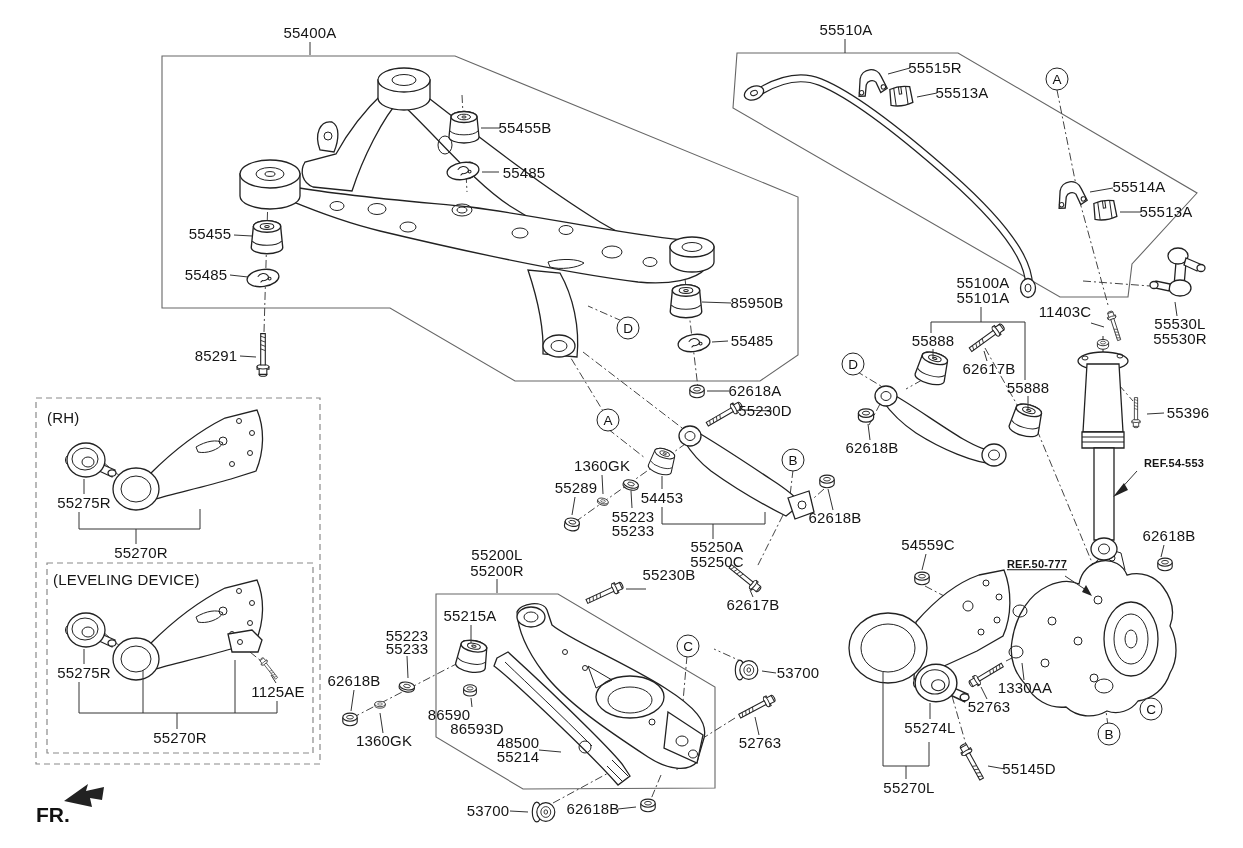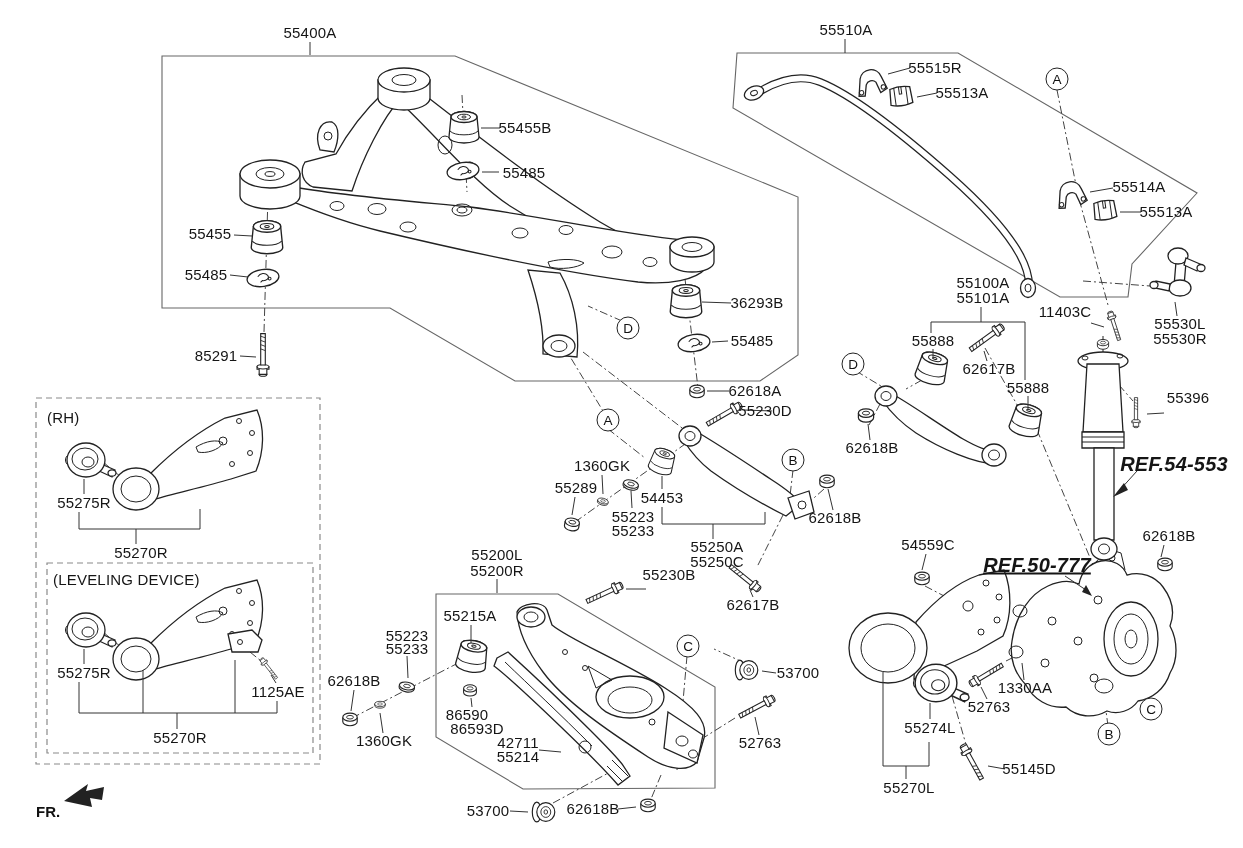--- a/index.html
+++ b/index.html
@@ -11,26 +11,26 @@
   .box{fill:none;stroke:#666;stroke-width:1.1;}
   .dashbox{fill:none;stroke:#8a8a8a;stroke-width:1.2;stroke-dasharray:6 4;}
   .leader{fill:none;stroke:#333;stroke-width:1;}
   .axis{fill:none;stroke:#444;stroke-width:1;stroke-dasharray:8 3 2 3;}
   .tubeO{fill:none;stroke:#222;stroke-width:8;stroke-linecap:round;}
   .tubeI{fill:none;stroke:#fff;stroke-width:5.6;stroke-linecap:round;}
   .arrowhead{fill:#222;stroke:none;}
   .lbl{position:absolute;transform:translate(-50%,-50%);font-size:15px;line-height:1.05;
        color:#151515;white-space:nowrap;letter-spacing:.2px;}
   .la{transform:translate(0,-50%);}
-  .b{font-weight:700;font-size:20px;font-style:italic;}
+  .b{font-weight:700;font-size:11px;}
   .u{text-decoration:underline;}
   .callout{position:absolute;width:21px;height:21px;border:1.4px solid #222;border-radius:50%;
        background:#fff;display:flex;align-items:center;justify-content:center;
        font-size:13.5px;color:#111;transform:translate(-50%,-50%);}
-  .fr{position:absolute;left:36px;top:803px;font-size:15px;font-weight:700;color:#111;}
+  .fr{position:absolute;left:36px;top:803px;font-size:21px;font-weight:700;color:#111;}
 </style>
 </head>
 <body>
 
 <div id="stage">
 
 <svg id="art" width="1243" height="848" viewBox="0 0 1243 848">
   <defs>
     <g id="g-bush">
       <path class="pw" d="M-13,-11 A13,5.5 0 0 1 13,-11 L15,9 A15,6 0 0 1 -15,9 Z"></path>
@@ -389,36 +389,36 @@
 
 <div class="lbl" style="left:310px;top:33px">55400A</div>
 <div class="lbl" style="left:846px;top:30px">55510A</div>
 <div class="lbl" style="left:935px;top:68px">55515R</div>
 <div class="lbl" style="left:962px;top:93px">55513A</div>
 <div class="lbl" style="left:525px;top:128px">55455B</div>
 <div class="lbl" style="left:524px;top:173px">55485</div>
 <div class="lbl" style="left:210px;top:234px">55455</div>
 <div class="lbl" style="left:206px;top:275px">55485</div>
 <div class="lbl" style="left:216px;top:356px">85291</div>
-<div class="lbl" style="left:757px;top:303px">36293B</div>
+<div class="lbl" style="left:757px;top:303px">85950B</div>
 <div class="lbl" style="left:752px;top:341px">55485</div>
 <div class="lbl" style="left:755px;top:391px">62618A</div>
 <div class="lbl" style="left:765px;top:411px">55230D</div>
 <div class="lbl" style="left:1139px;top:187px">55514A</div>
 <div class="lbl" style="left:1166px;top:212px">55513A</div>
 <div class="lbl" style="left:1065px;top:312px">11403C</div>
 <div class="lbl" style="left:1180px;top:324px">55530L</div>
 <div class="lbl" style="left:1180px;top:339px">55530R</div>
 <div class="lbl" style="left:983px;top:283px">55100A</div>
 <div class="lbl" style="left:983px;top:298px">55101A</div>
 <div class="lbl" style="left:933px;top:341px">55888</div>
 <div class="lbl" style="left:989px;top:369px">62617B</div>
 <div class="lbl" style="left:1028px;top:388px">55888</div>
 <div class="lbl" style="left:872px;top:448px">62618B</div>
-<div class="lbl" style="left:1188px;top:398px">55396</div>
+<div class="lbl" style="left:1188px;top:413px">55396</div>
 <div class="lbl b" style="left:1174px;top:464px">REF.54-553</div>
 <div class="lbl" style="left:1169px;top:536px">62618B</div>
 <div class="lbl" style="left:928px;top:545px">54559C</div>
 <div class="lbl b u" style="left:1037px;top:565px">REF.50-777</div>
 <div class="lbl" style="left:602px;top:466px">1360GK</div>
 <div class="lbl" style="left:576px;top:488px">55289</div>
 <div class="lbl" style="left:662px;top:498px">54453</div>
 <div class="lbl" style="left:633px;top:517px">55223</div>
 <div class="lbl" style="left:633px;top:531px">55233</div>
 <div class="lbl" style="left:717px;top:547px">55250A</div>
@@ -426,23 +426,23 @@
 <div class="lbl" style="left:753px;top:605px">62617B</div>
 <div class="lbl" style="left:835px;top:518px">62618B</div>
 <div class="lbl" style="left:669px;top:575px">55230B</div>
 <div class="lbl" style="left:497px;top:555px">55200L</div>
 <div class="lbl" style="left:497px;top:571px">55200R</div>
 <div class="lbl" style="left:470px;top:616px">55215A</div>
 <div class="lbl" style="left:407px;top:636px">55223</div>
 <div class="lbl" style="left:407px;top:649px">55233</div>
 <div class="lbl" style="left:354px;top:681px">62618B</div>
 <div class="lbl" style="left:384px;top:741px">1360GK</div>
-<div class="lbl" style="left:467px;top:715px">86590</div>
+<div class="lbl" style="left:449px;top:715px">86590</div>
 <div class="lbl" style="left:477px;top:729px">86593D</div>
-<div class="lbl" style="left:518px;top:743px">42711</div>
+<div class="lbl" style="left:518px;top:743px">48500</div>
 <div class="lbl" style="left:518px;top:757px">55214</div>
 <div class="lbl" style="left:798px;top:673px">53700</div>
 <div class="lbl" style="left:760px;top:743px">52763</div>
 <div class="lbl" style="left:488px;top:811px">53700</div>
 <div class="lbl" style="left:593px;top:809px">62618B</div>
 <div class="lbl" style="left:930px;top:728px">55274L</div>
 <div class="lbl" style="left:1025px;top:688px">1330AA</div>
 <div class="lbl" style="left:989px;top:707px">52763</div>
 <div class="lbl" style="left:1029px;top:769px">55145D</div>
 <div class="lbl" style="left:909px;top:788px">55270L</div>

